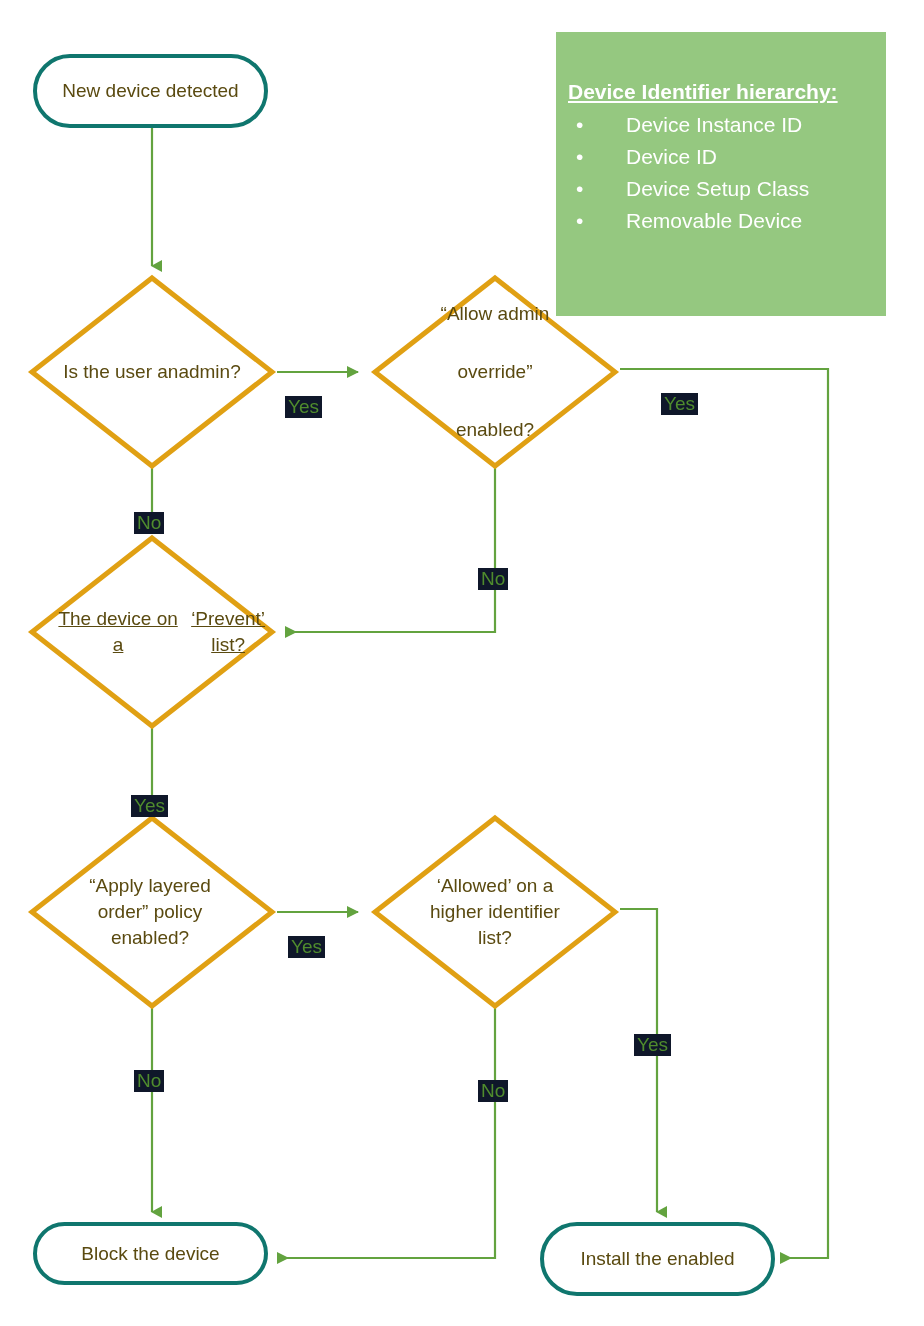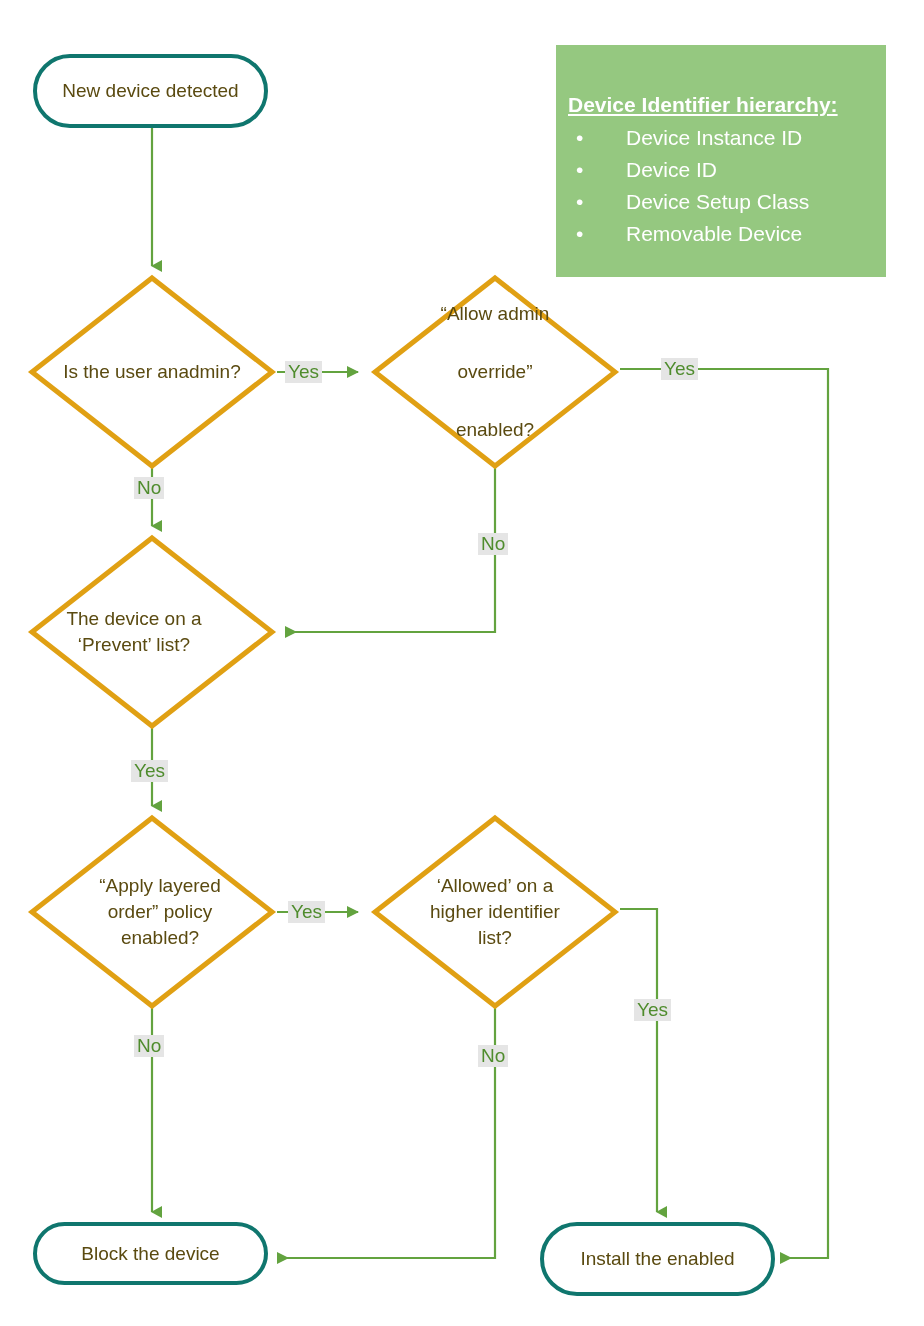--- a/index.html
+++ b/index.html
@@ -8,21 +8,21 @@
   #canvas{position:absolute;left:0;top:0;width:924px;height:1326px;}
   .layer-svg{position:absolute;left:0;top:0;width:924px;height:1326px;}
   .node{position:absolute;box-sizing:border-box;display:flex;align-items:center;
         justify-content:center;text-align:center;color:#5a4a10;}
   .pill{border:4px solid #0f766e;border-radius:40px;background:#ffffff;
         font-size:19px;line-height:24px;}
   .diamond-label{position:absolute;display:flex;align-items:center;justify-content:center;
         text-align:center;color:#5a4a10;font-size:19px;line-height:26px;
         pointer-events:none;}
   .edge-label{position:absolute;color:#4f8c2d;font-size:19px;line-height:22px;
-        background:#e5e5e5;padding:0 3px;white-space:nowrap;}
+        background:#0f172a;padding:0 3px;white-space:nowrap;margin-top:35px;}
   .legend{position:absolute;background:#95c880;box-sizing:border-box;}
   .legend-title{color:#ffffff;font-size:21px;line-height:30px;text-decoration:underline;
         font-weight:bold;margin:0 0 2px 0;}
   .legend ul{list-style:none;margin:0;padding:0;}
   .legend li{color:#ffffff;font-size:21px;line-height:32px;position:relative;
         padding-left:58px;}
   .legend li .bullet{position:absolute;left:8px;top:0;font-size:21px;line-height:32px;}
 </style>
 </head>
 <body>
@@ -92,26 +92,26 @@
     <span>Is the user an</span>
     <span>admin?</span>
   </div>
 
   <div class="diamond-label" style="left:395px;top:320px;width:200px;height:104px;flex-direction:column;gap:32px;">
     <span>“Allow admin</span>
     <span>override”</span>
     <span>enabled?</span>
   </div>
 
-  <div class="diamond-label" style="left:24px;top:592px;width:220px;height:80px;flex-direction:column;">
+  <div class="diamond-label" style="left:58px;top:592px;width:220px;height:80px;flex-direction:row;text-decoration:underline;">
     <span>The device on a</span>
     <span>‘Prevent’ list?</span>
   </div>
 
-  <div class="diamond-label" style="left:50px;top:860px;width:220px;height:104px;flex-direction:column;">
+  <div class="diamond-label" style="left:40px;top:860px;width:220px;height:104px;flex-direction:column;">
     <span>“Apply layered</span>
     <span>order” policy</span>
     <span>enabled?</span>
   </div>
 
   <div class="diamond-label" style="left:385px;top:860px;width:220px;height:104px;flex-direction:column;text-align:center;">
     <span>‘Allowed’ on a</span>
     <span>higher identifier</span>
     <span>list?</span>
   </div>
@@ -119,21 +119,21 @@
   <div class="edge-label" style="left:285px;top:361px;">Yes</div>
   <div class="edge-label" style="left:134px;top:477px;">No</div>
   <div class="edge-label" style="left:661px;top:358px;">Yes</div>
   <div class="edge-label" style="left:478px;top:533px;">No</div>
   <div class="edge-label" style="left:131px;top:760px;">Yes</div>
   <div class="edge-label" style="left:288px;top:901px;">Yes</div>
   <div class="edge-label" style="left:134px;top:1035px;">No</div>
   <div class="edge-label" style="left:634px;top:999px;">Yes</div>
   <div class="edge-label" style="left:478px;top:1045px;">No</div>
 
-  <div class="legend" style="left:556px;top:45px;width:330px;height:232px;padding:45px 12px 0 12px;">
+  <div class="legend" style="left:556px;top:32px;width:330px;height:284px;padding:45px 12px 0 12px;">
     <div class="legend-title">Device Identifier hierarchy:</div>
     <ul>
       <li>
         <span class="bullet">•</span>
         <span>Device Instance ID</span>
       </li>
       <li>
         <span class="bullet">•</span>
         <span>Device ID</span>
       </li>

